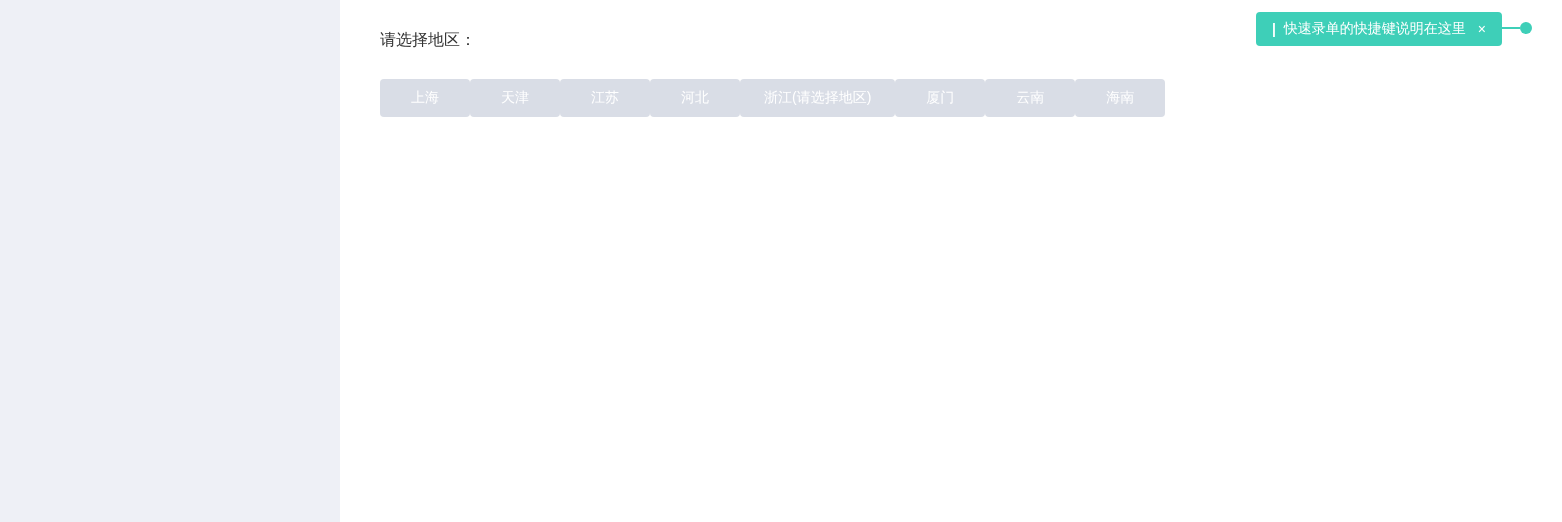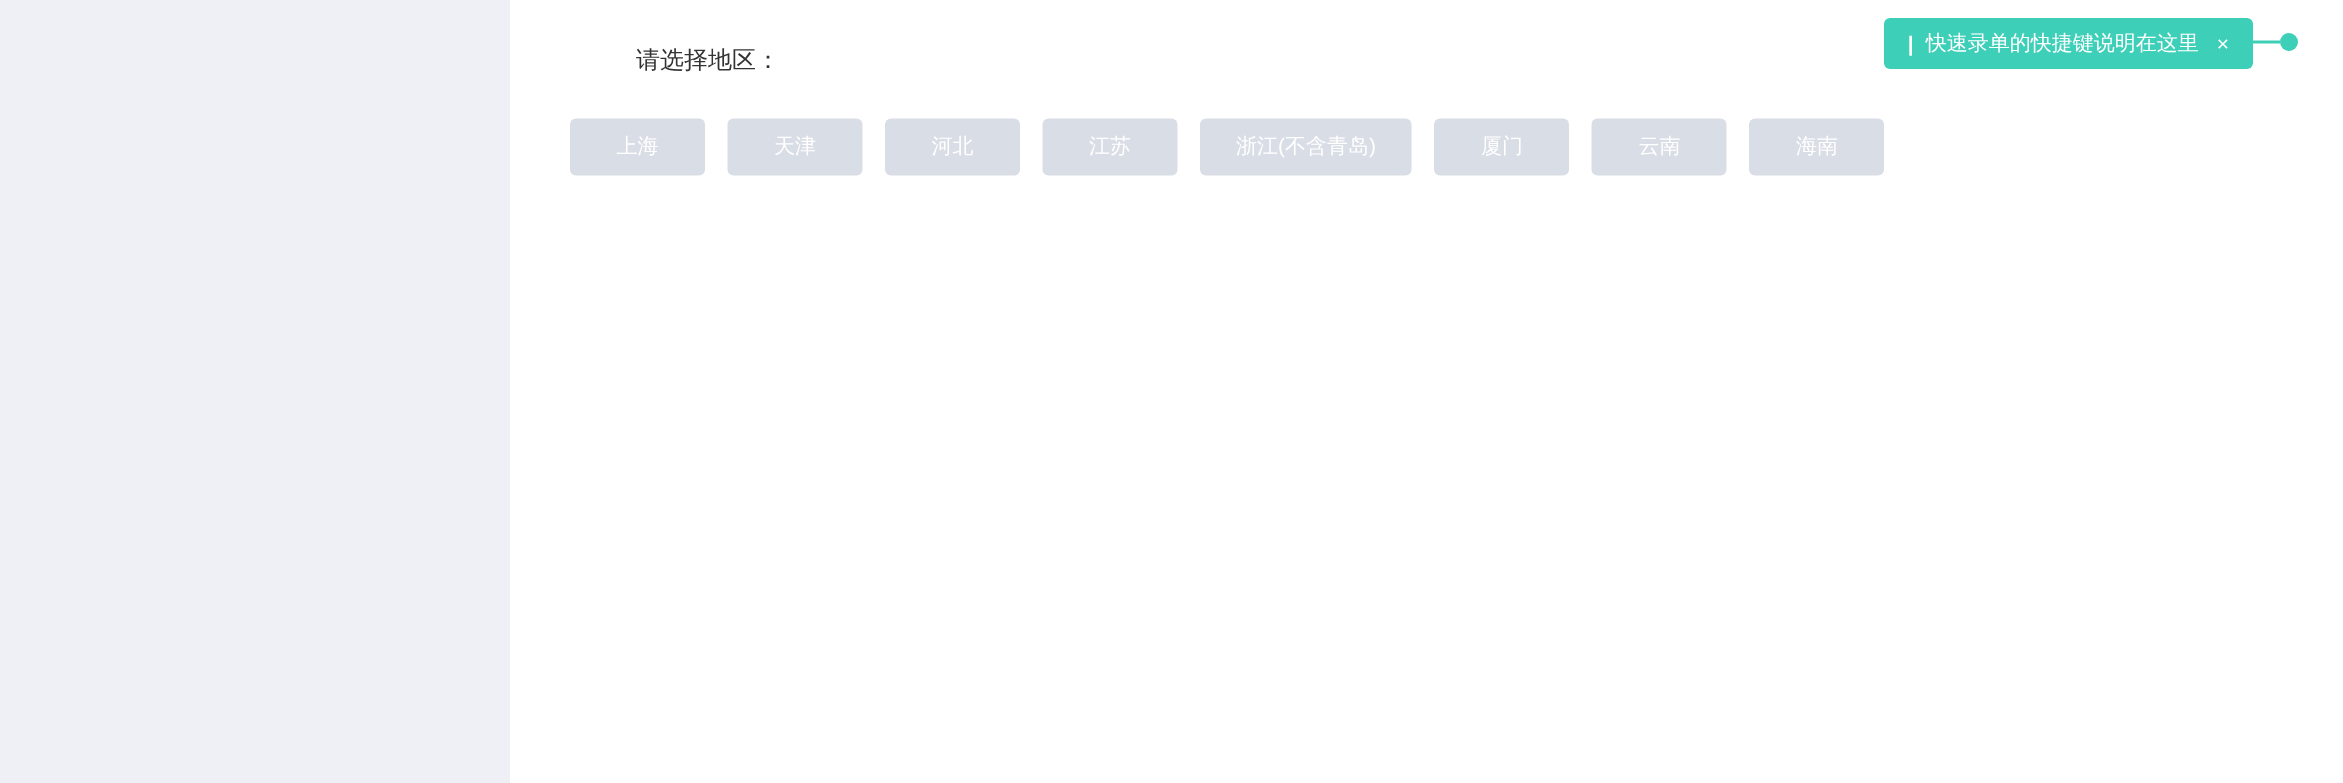--- a/index.html
+++ b/index.html
@@ -34,27 +34,26 @@
       bottom: 0;
       background: #ffffff;
       padding: 30px 40px;
     }
 
     .page-title {
       font-size: 16px;
       color: #333;
       margin-bottom: 28px;
       font-weight: normal;
-      margin-left: 44px;
     }
 
     .region-grid {
       display: flex;
       flex-wrap: wrap;
-      gap: 15px;
+      gap: 0;
     }
 
     .region-btn {
       background: #d9dde6;
       border: none;
       border-radius: 4px;
       color: #fff;
       font-size: 14px;
       padding: 10px 24px;
       cursor: pointer;
@@ -115,23 +114,23 @@
 </head>
 <body>
 
 <div class="left-sidebar"></div>
 
 <div class="main-content">
   <div class="page-title">请选择地区：</div>
   <div class="region-grid">
   <button class="region-btn">上海</button>
       <button class="region-btn">天津</button>
+      <button class="region-btn">江苏</button>
       <button class="region-btn">河北</button>
-      <button class="region-btn">江苏</button>
-      <button class="region-btn">浙江(不含青岛)</button>
+      <button class="region-btn">浙江(请选择地区)</button>
       <button class="region-btn">厦门</button>
       <button class="region-btn">云南</button>
       <button class="region-btn">海南</button>
     </div>
 </div>
 
 <div class="tooltip-banner">
   <span>快速录单的快捷键说明在这里</span>
   <span class="tooltip-close">×</span>
 </div>

